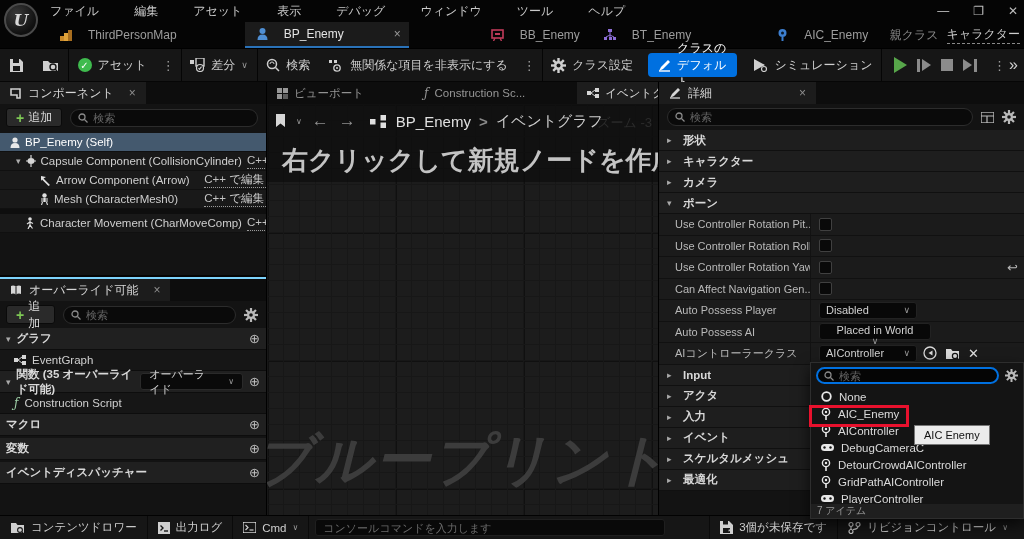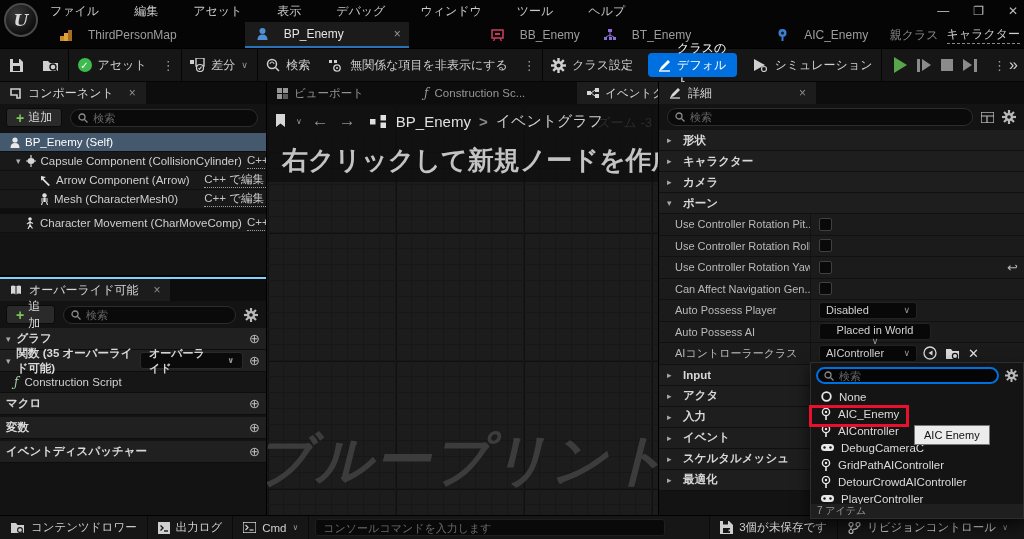--- a/index.html
+++ b/index.html
@@ -72,21 +72,21 @@
   .cgap { height:5px; background:#0e0e0e; }
 
   
   .myblueprint { position:absolute; top:197px; left:0; right:0; bottom:0; background:#131313; }
   .mb-row { height:22px; display:flex; align-items:center; padding:0 6px; background:#202020; border-bottom:1px solid #0d0d0d;
     color:#d9d9d9; font-weight:bold; font-size:11.5px; }
   .mb-row .oplus { margin-left:auto; color:#bdbdbd; font-weight:normal; font-size:13px; }
   .mb-item { height:21px; display:flex; align-items:center; gap:6px; padding-left:14px; background:#161616;
     border-bottom:1px solid #0d0d0d; color:#cfcfcf; font-size:11.5px; }
   .overridebtn { background:#0a0a0a; border:1px solid #2a2a2a; border-radius:3px; height:17px; display:flex;
-    align-items:center; gap:22px; padding:0 8px; color:#d2d2d2; font-weight:bold; font-size:11px; margin-left:auto; margin-right:6px; }
+    align-items:center; gap:22px; padding:0 8px; color:#d2d2d2; font-weight:normal; font-size:11px; margin-left:auto; margin-right:6px; }
 
   
   .center-col { position:absolute; top:82px; left:267px; width:391px; bottom:24px; background:#0d0d0d; overflow:hidden; }
   .center-tabs { height:22px; background:#0d0d0d; display:flex; }
   .gtab { display:flex; align-items:center; gap:6px; padding:0 10px; color:#969696; font-size:11.5px; white-space:nowrap; }
   .gtab.active { background:#1d1d1d; color:#d9d9d9; }
   .graph { position:absolute; top:22px; left:0; right:0; bottom:0; background-color:#1c1c1c;
     background-image:
       linear-gradient(#171717 1px, transparent 1px),
       linear-gradient(90deg,#171717 1px, transparent 1px),
@@ -479,20 +479,31 @@
               </g>
               <circle cx="7" cy="7" r="1.8" fill="#131313"></circle>
             </svg>
         </span>
       </div>
       <div class="mb-row">
         <span class="exp" style="font-weight:normal;color:#a9a9a9;margin-right:6px;font-size:9px;">▾</span>
         <span>グラフ</span>
         <span class="oplus">⊕</span>
       </div>
+      <div class="mb-item">
+        <span class="icon">
+          <svg width="12" height="10">
+              <rect x="0" y="3" width="4" height="4" fill="#d6d6d6"></rect>
+              <rect x="8" y="0" width="4" height="4" fill="#d6d6d6"></rect>
+              <rect x="8" y="6" width="4" height="4" fill="#d6d6d6"></rect>
+              <path d="M4 5 L8 2 M4 5 L8 8" stroke="#d6d6d6" stroke-width="1"></path>
+            </svg>
+        </span>
+        <span>EventGraph</span>
+      </div>
       <div class="mb-row">
         <span class="exp" style="font-weight:normal;color:#a9a9a9;margin-right:6px;font-size:9px;">▾</span>
         <span>関数 (35 オーバーライド可能)</span>
         <div class="overridebtn">
           <span>オーバーライド</span>
           <span style="font-size:8px;color:#9a9a9a;">∨</span>
         </div>
         <span class="oplus" style="margin-left:0;">⊕</span>
       </div>
       <div class="mb-item">
@@ -793,31 +804,31 @@
       <span>DebugCameraC</span>
     </div>
     <div class="dd-item">
       <span class="icon">
         <svg width="10" height="12">
             <circle cx="5" cy="4" r="3.6" fill="none" stroke="#e8e8e8" stroke-width="1.4"></circle>
             <circle cx="5" cy="4" r="1.2" fill="#e8e8e8"></circle>
             <rect x="4.2" y="8" width="1.6" height="4" fill="#e8e8e8"></rect>
           </svg>
       </span>
-      <span>GridPathAIController</span>
+      <span>DetourCrowdAIController</span>
     </div>
     <div class="dd-item">
       <span class="icon">
         <svg width="10" height="12">
             <circle cx="5" cy="4" r="3.6" fill="none" stroke="#e8e8e8" stroke-width="1.4"></circle>
             <circle cx="5" cy="4" r="1.2" fill="#e8e8e8"></circle>
             <rect x="4.2" y="8" width="1.6" height="4" fill="#e8e8e8"></rect>
           </svg>
       </span>
-      <span>DetourCrowdAIController</span>
+      <span>GridPathAIController</span>
     </div>
     <div class="dd-item">
       <span class="icon">
         <svg width="13" height="9">
             <rect x="0" y="1" width="13" height="7" rx="3.5" fill="#e8e8e8"></rect>
             <circle cx="3.5" cy="4.5" r="1.2" fill="#141414"></circle>
             <circle cx="9.5" cy="4.5" r="1.2" fill="#141414"></circle>
           </svg>
       </span>
       <span>PlayerController</span>

